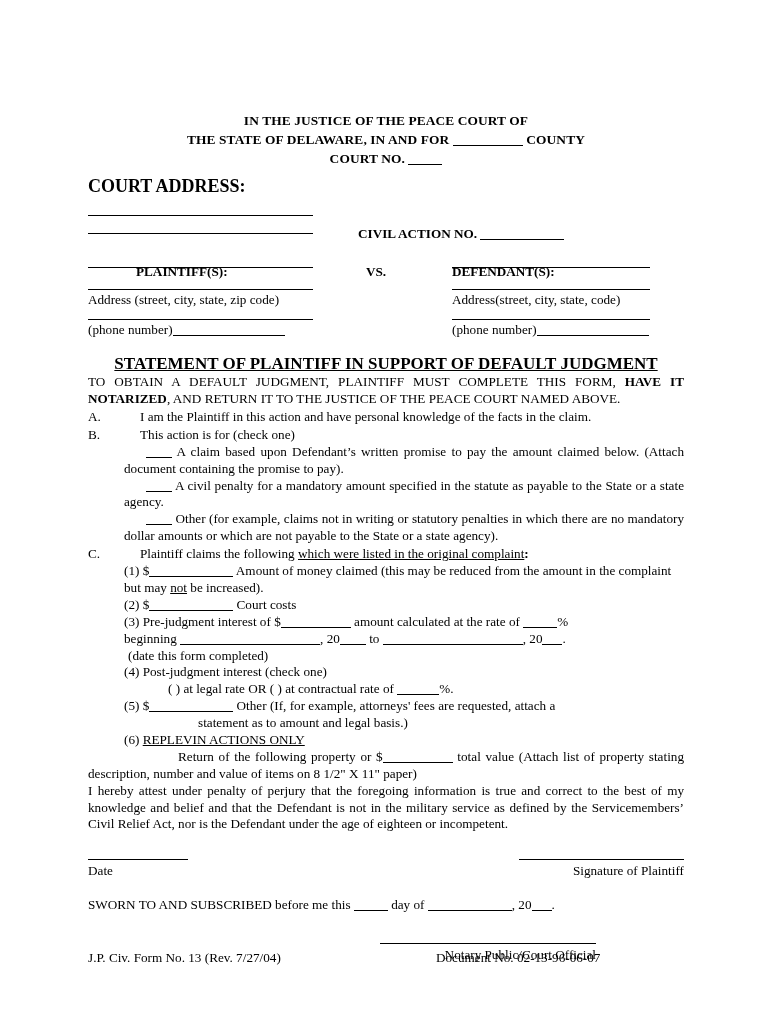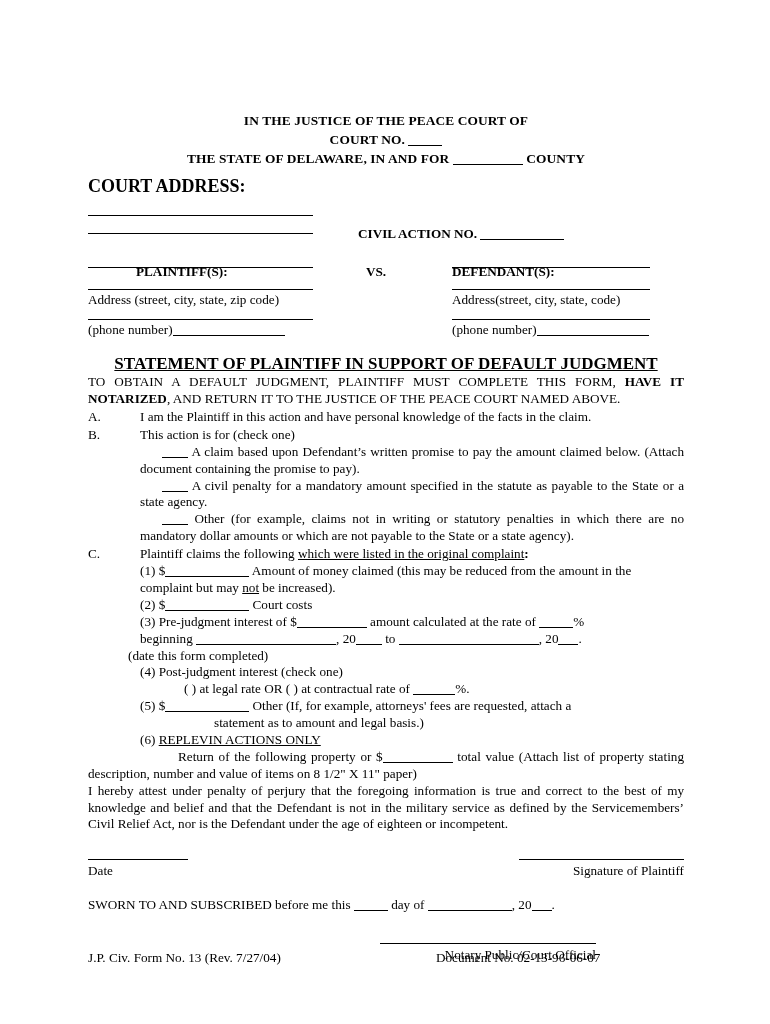--- a/index.html
+++ b/index.html
@@ -80,21 +80,21 @@
     left: 0;
     top: 0;
   }
   .item .body {
     margin-left: 52px;
     text-align: justify;
   }
   .item .body.nojust { text-align: left; }
 
   .sub {
-    margin-left: 52px;
+    margin-left: 36px;
     text-align: justify;
   }
   .sub.nojust { text-align: left; }
   .hang { text-indent: 22px; }
 
   .blank-4  { display:inline-block; border-bottom:1px solid #000; width: 26px;  vertical-align: -2px; }
   .blank-5  { display:inline-block; border-bottom:1px solid #000; width: 34px;  vertical-align: -2px; }
   .blank-6  { display:inline-block; border-bottom:1px solid #000; width: 42px;  vertical-align: -2px; }
   .blank-10 { display:inline-block; border-bottom:1px solid #000; width: 70px;  vertical-align: -2px; }
   .blank-12 { display:inline-block; border-bottom:1px solid #000; width: 84px;  vertical-align: -2px; }
@@ -120,28 +120,28 @@
   .footer { position: absolute; left: 0; top: 950px; width: 596px; }
   .footer .fl { position:absolute; left:0; top:0; }
   .footer .fr { position:absolute; left:348px; top:0; }
 </style>
 </head>
 <body>
 
 <div class="page">
 
   <div class="hdr-line hdr-1">IN THE JUSTICE OF THE PEACE COURT OF</div>
-  <div class="hdr-line hdr-3">
-    <span>COURT NO.</span>
-    <span class="blank-5"></span>
-  </div>
   <div class="hdr-line hdr-2">
     <span>THE STATE OF DELAWARE, IN AND FOR</span>
     <span class="blank-10"></span>
     <span>COUNTY</span>
+  </div>
+  <div class="hdr-line hdr-3">
+    <span>COURT NO.</span>
+    <span class="blank-5"></span>
   </div>
 
   <div class="court-address">COURT ADDRESS:</div>
 
   <div class="top-block">
 
     <div class="rule" style="left:0px; top:16px; width:225px;"></div>
     <div class="rule" style="left:0px; top:34px; width:225px;"></div>
 
     <div class="lbl bold" style="left:270px; top:0px;">

